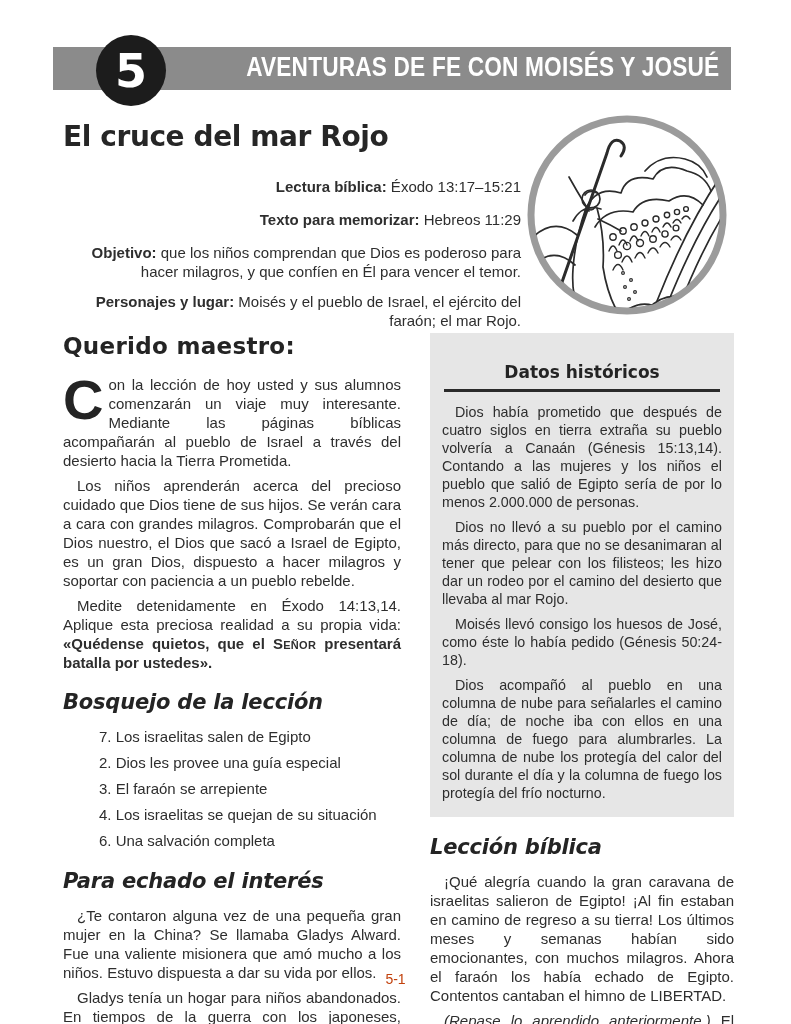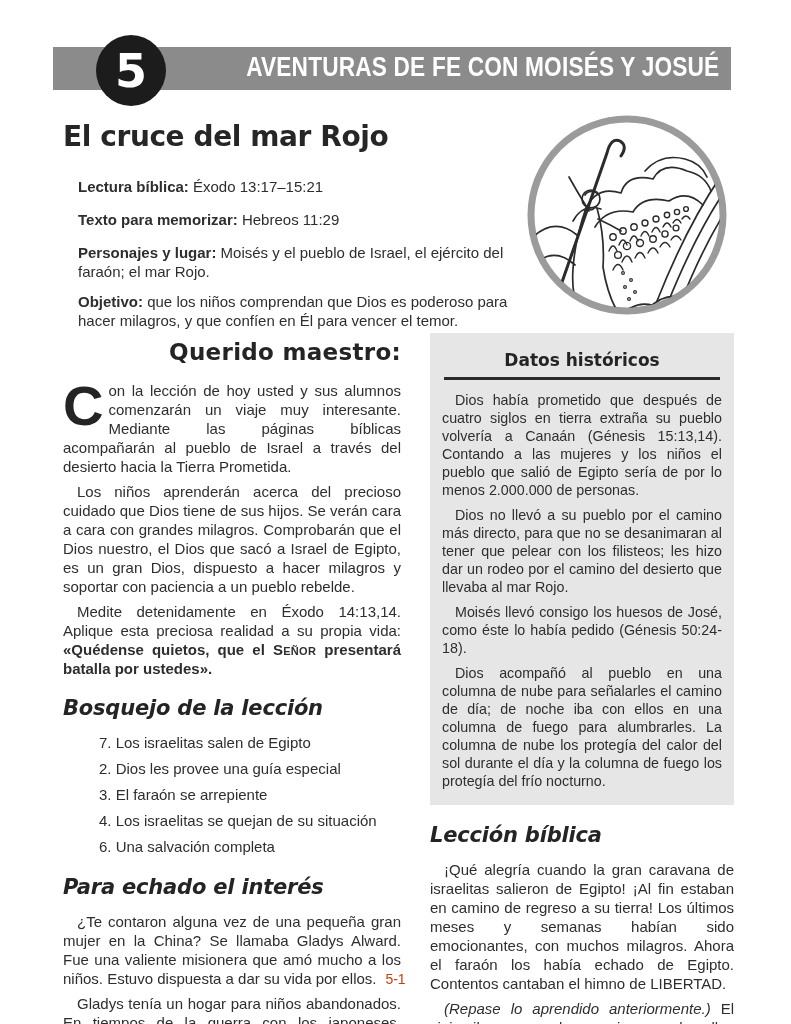--- a/index.html
+++ b/index.html
@@ -27,57 +27,57 @@
   .header-title {
     color:#ffffff; font-weight:bold; font-size:27px; white-space:nowrap;
     transform:scaleX(0.84); transform-origin:right center; letter-spacing:0.2px;
   }
   
   .main-title {
     position:absolute; left:63px; top:120px;
     font-family:"DejaVu Sans", sans-serif; font-weight:bold; font-size:28px;
     letter-spacing:-0.4px; color:#262626;
   }
-  .meta-block { position:absolute; left:78px; top:177px; width:465px; }
+  .meta-block { position:absolute; left:56px; top:177px; width:465px;text-align:right; }
   .meta-block p { font-size:15px; line-height:19px; margin-bottom:14px; }
   .meta-block p.two-line { margin-bottom:11px; }
   .meta-label { font-weight:bold; }
   
   .illustration { position:absolute; left:527px; top:115px; width:200px; height:200px; }
   
   .columns {
     position:absolute; left:63px; top:333px; width:671px;
     display:flex; gap:29px;
   }
   .col-left  { width:338px; }
   .col-right { width:304px; }
   .body-p {
     font-size:15px; line-height:19px; text-align:justify;
     margin-bottom:6px;
   }
   .indent { text-indent:14px; }
   .qm-heading {
     font-family:"DejaVu Sans", sans-serif; font-weight:bold; font-size:23px;
-    letter-spacing:0.3px; color:#242424; margin:6px 0 16px;text-align:right;
+    letter-spacing:0.3px; color:#242424; margin:0 0 16px;
   }
   .dropcap {
     float:left; font-family:"Liberation Sans", sans-serif; font-weight:bold;
     font-size:56px; line-height:46px; padding:2px 5px 0 0; color:#242424;
   }
   .section-heading {
     font-family:"DejaVu Sans", sans-serif; font-style:italic; font-weight:bold;
     font-size:21px; color:#242424; margin:18px 0 13px; letter-spacing:-0.2px;
   }
   .outline-list { margin:0 0 2px 0; }
   .outline-item { font-size:15px; line-height:20px; margin:0 0 6px 36px; }
   .bold { font-weight:bold; }
   .ital { font-style:italic; }
   .smallcaps { font-variant:small-caps; letter-spacing:0.3px; }
   
-  .datos-box { background:#e6e6e6; padding:17px 12px 8px; margin-bottom:2px; }
+  .datos-box { background:#e6e6e6; padding:29px 12px 8px; margin-bottom:2px; }
   .datos-title {
     text-align:center; font-family:"DejaVu Sans", sans-serif; font-weight:bold;
     font-size:17px; color:#242424; margin-bottom:7px;
   }
   .datos-rule { border-top:3px solid #2a2a2a; margin:0 2px 11px; }
   .datos-box .body-p { font-size:14.3px; line-height:18px; text-indent:13px; margin-bottom:7px; }
   
   .page-number {
     position:absolute; top:971px; left:0; width:100%;
     text-align:center; font-size:14px; color:#c2410c;
@@ -95,22 +95,22 @@
     <div class="header-title-wrap">
       <span class="header-title">AVENTURAS DE FE CON MOISÉS Y JOSUÉ</span>
     </div>
   </div>
 
   <h1 class="main-title">El cruce del mar Rojo</h1>
 
   <div class="meta-block">
     <p><span class="meta-label">Lectura bíblica:</span><span> Éxodo 13:17–15:21</span></p>
     <p><span class="meta-label">Texto para memorizar:</span><span> Hebreos 11:29</span></p>
+    <p class="two-line"><span class="meta-label">Objetivo:</span><span> que los niños comprendan que Dios es poderoso para hacer milagros, y que confíen en Él para vencer el temor.</span></p>
     <p class="two-line"><span class="meta-label">Personajes y lugar:</span><span> Moisés y el pueblo de Israel, el ejército del faraón; el mar Rojo.</span></p>
-    <p class="two-line"><span class="meta-label">Objetivo:</span><span> que los niños comprendan que Dios es poderoso para hacer milagros, y que confíen en Él para vencer el temor.</span></p>
   </div>
 
   <div class="illustration">
     <svg width="200" height="200" viewBox="0 0 200 200">
       <defs>
           <clipPath id="circClip">
             <circle cx="100" cy="100" r="93"></circle>
           </clipPath>
         </defs>
       <circle cx="100" cy="100" r="96" fill="#ffffff" stroke="#9b9b9b" stroke-width="7"></circle>

